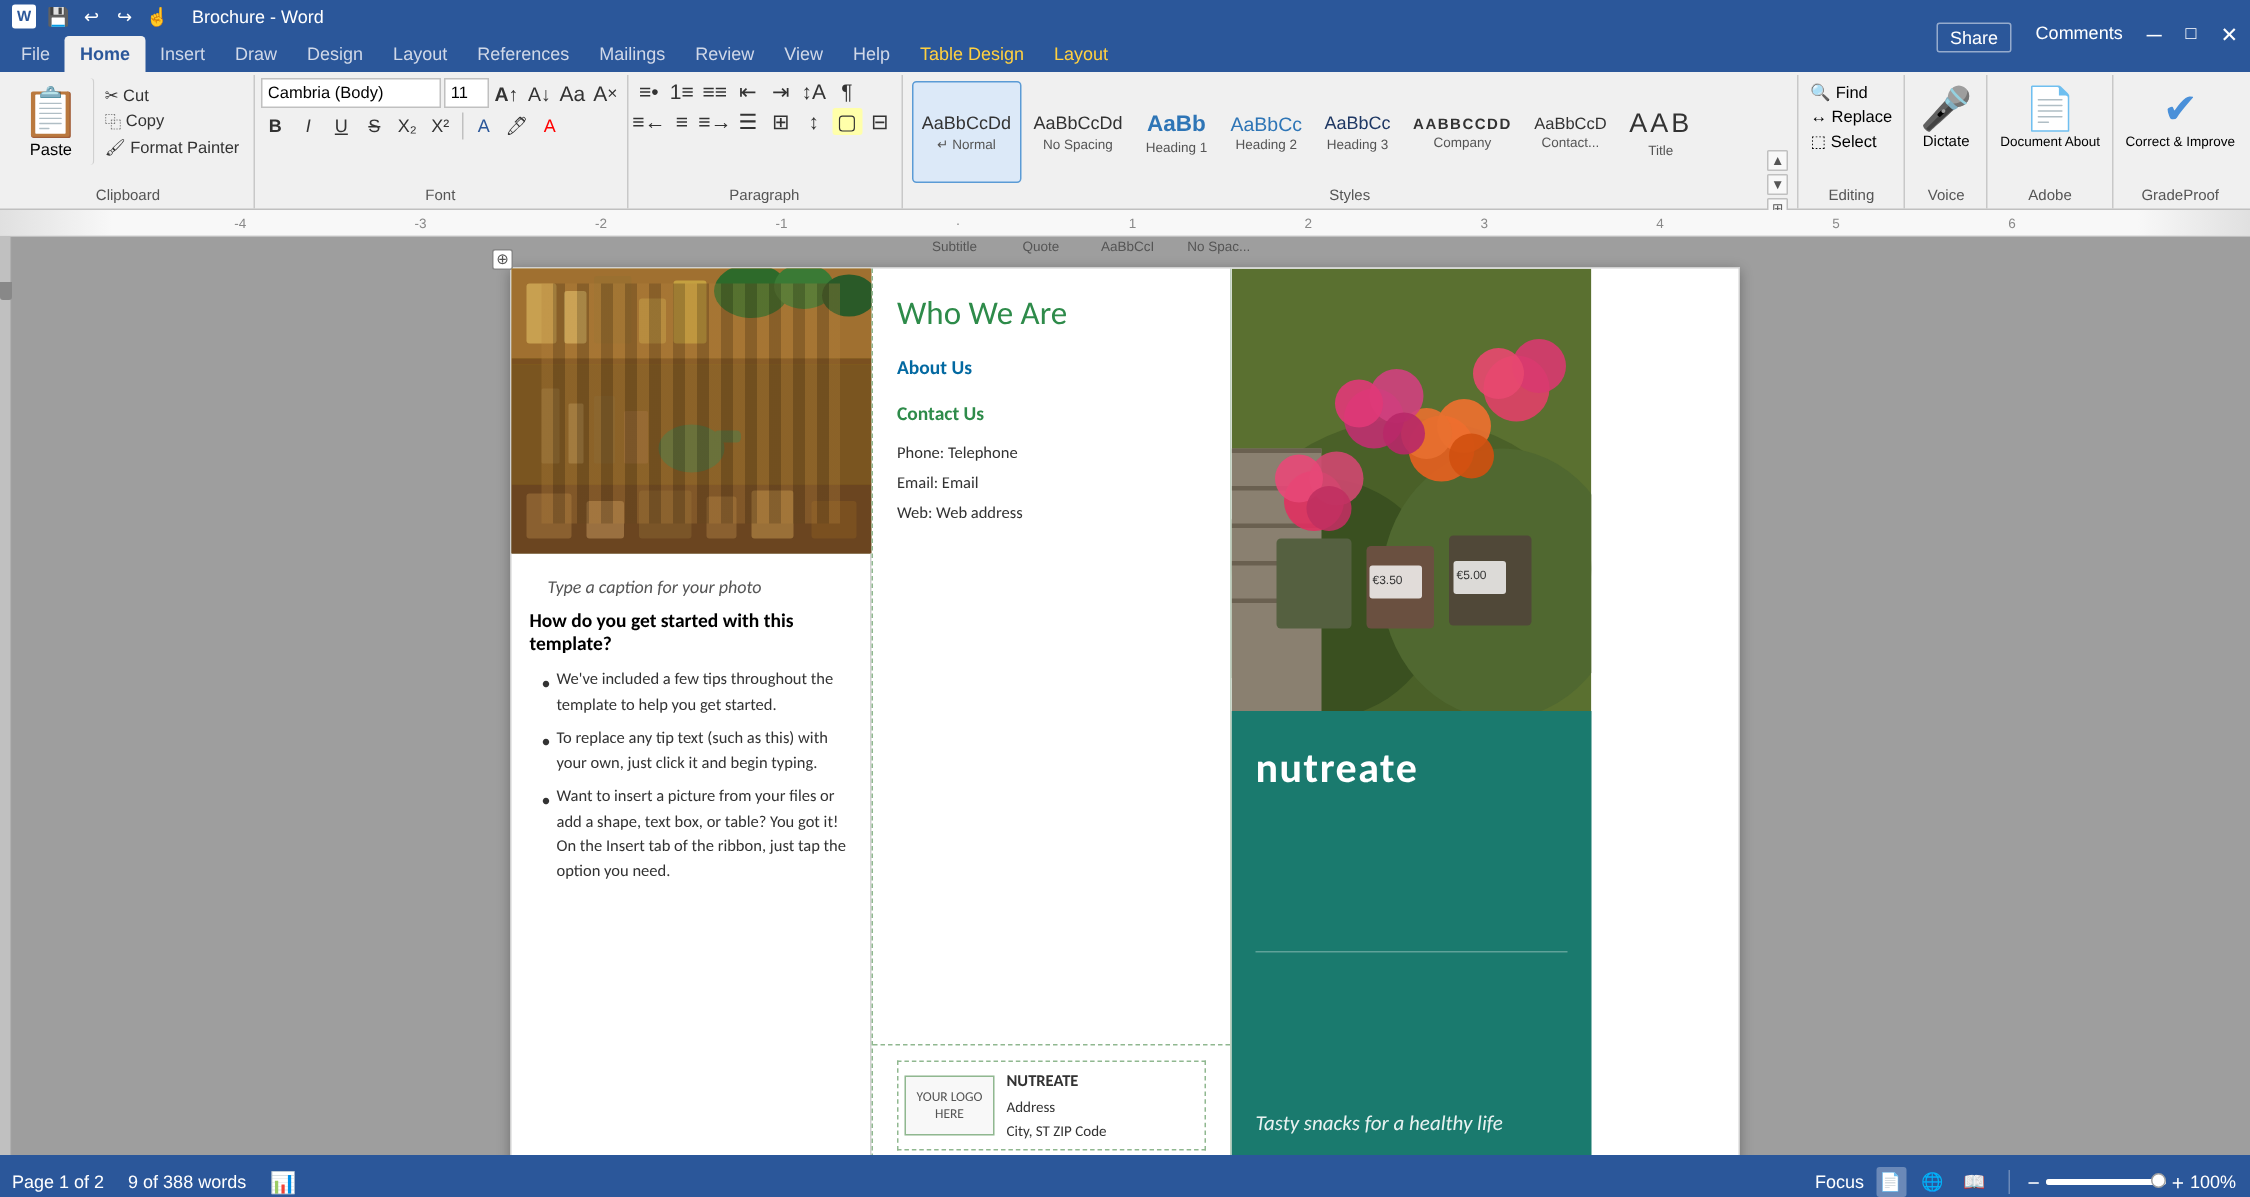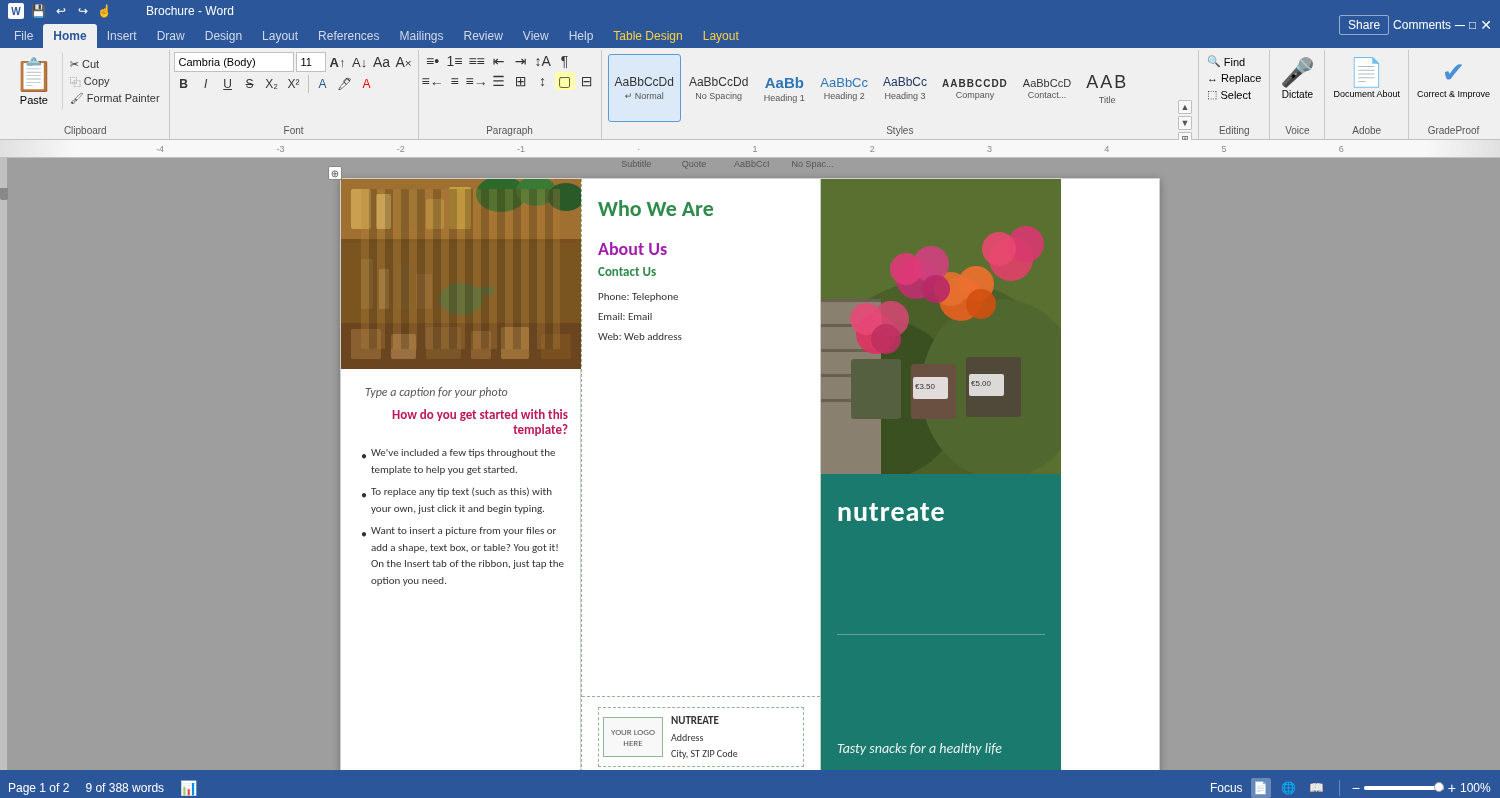--- a/index.html
+++ b/index.html
@@ -10,21 +10,21 @@
       height: 22px;
       background: #2b579a;
       display: flex;
       align-items: center;
       justify-content: space-between;
       padding: 0 8px;
       color: white;
       font-size: 12px;
     }
     .title-bar-left { display: flex; align-items: center; gap: 6px; }
-    .title-bar-right { display: flex; align-items: center; gap: 4px; margin-top: 28px; }
+    .title-bar-right { display: flex; gap: 16px; margin-top: 28px; }
     .word-icon { width: 16px; height: 16px; background: white; color: #2b579a; font-size: 10px; font-weight: bold; display: flex; align-items: center; justify-content: center; border-radius: 2px; }
 
     
     .ribbon-tabs {
       height: 26px;
       background: #2b579a;
       display: flex;
       align-items: flex-end;
       padding: 0 4px;
     }
@@ -226,23 +226,22 @@
       font-size: 12px;
       font-style: italic;
       color: #555;
       padding: 8px 12px;
     }
     .col1-body { padding: 8px 12px; flex: 1; }
     .col1-question {
       font-family: 'Calibri', sans-serif;
       font-size: 13px;
       font-weight: bold;
-      color: #be185d;
+      color: #000000;
       margin-bottom: 8px;
-      text-align: right;
     }
     .col1-text {
       font-family: 'Calibri', sans-serif;
       font-size: 11px;
       color: #333;
       line-height: 1.5;
       margin-bottom: 8px;
     }
     .col1-bullet {
       font-family: 'Calibri', sans-serif;
@@ -262,30 +261,30 @@
       border-right: 1px solid #c0d0c0;
       border-left: 1px dashed #90b890;
       padding: 16px 16px;
       display: flex;
       flex-direction: column;
       position: relative;
     }
     .col2-title {
       font-family: 'Calibri', sans-serif;
       font-size: 22px;
-      font-weight: bold;
+      font-weight: normal;
       color: #2e8b4a;
       margin-bottom: 16px;
     }
     .col2-section-title {
       font-family: 'Calibri', sans-serif;
-      font-size: 18px;
+      font-size: 13px;
       font-weight: bold;
-      color: #a21caf;
-      margin-bottom: 4px;
+      color: #0369a1;
+      margin-bottom: 16px;
     }
     .col2-text {
       font-family: 'Calibri', sans-serif;
       font-size: 11px;
       color: #333;
       line-height: 1.5;
       margin-bottom: 12px;
     }
     .col2-contact-title {
       font-family: 'Calibri', sans-serif;
@@ -474,21 +473,21 @@
 
 <div class="title-bar">
   <div class="title-bar-left">
     <div class="word-icon">W</div>
     <div class="quick-access">
       <div class="qa-btn">💾</div>
       <div class="qa-btn">↩</div>
       <div class="qa-btn">↪</div>
       <div class="qa-btn">☝</div>
     </div>
-    <span style="font-size:12px; margin-left:26px;">Brochure - Word</span>
+    <span style="font-size:12px; margin-left:8px;">Brochure - Word</span>
   </div>
   <div class="title-bar-right">
     <div style="font-size:12px; padding: 2px 8px; border: 1px solid rgba(255,255,255,0.5); border-radius: 2px; cursor:pointer;">Share</div>
     <div style="font-size:12px; cursor:pointer;">Comments</div>
     <div style="font-size:14px; cursor:pointer;">─</div>
     <div style="font-size:12px; cursor:pointer;">□</div>
     <div style="font-size:14px; cursor:pointer;">✕</div>
   </div>
 </div>
 

